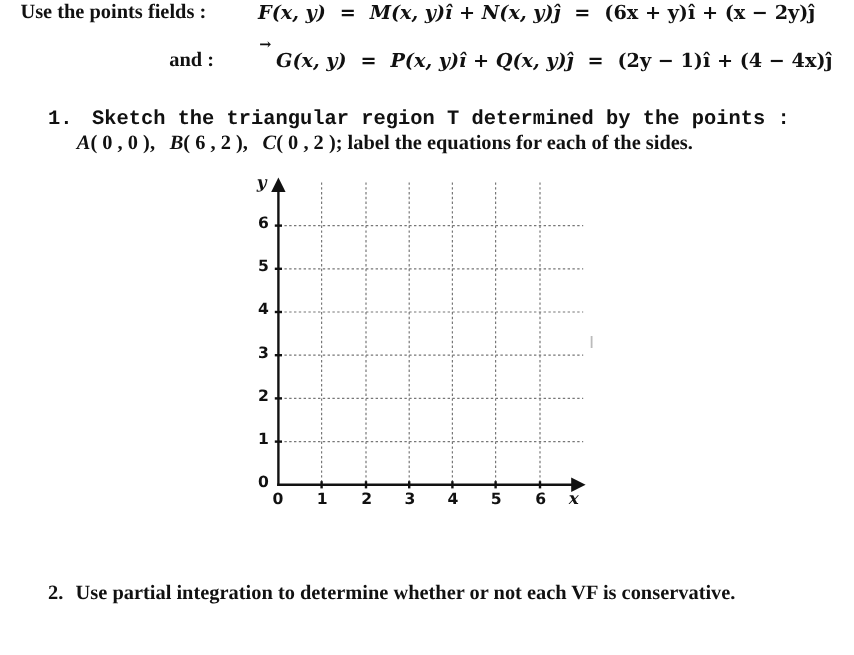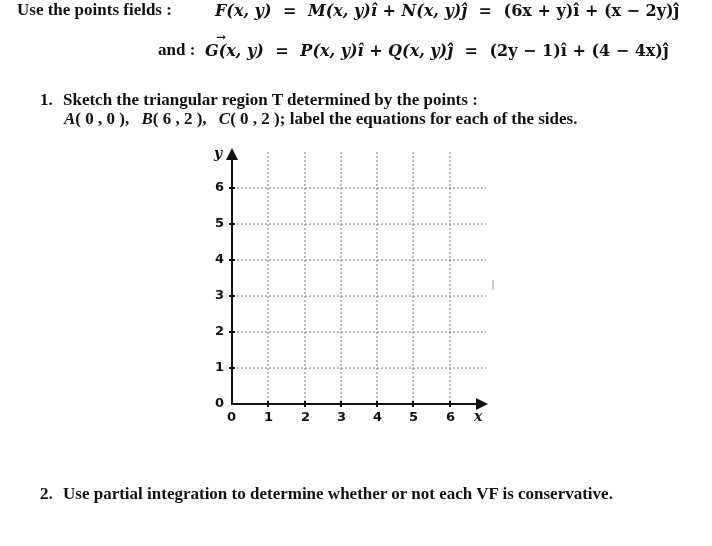--- a/index.html
+++ b/index.html
@@ -17,31 +17,31 @@
 
 <div class="abs lbl" style="left:17px; top:0px;">Use the points fields :</div>
 <div class="abs math" style="left:215px; top:1px;">
   <span><i>F(x, y)</i></span>
   <span style="margin:0 6px;">=</span>
   <i>M(x, y)î + N(x, y)ĵ</i>
   <span style="margin:0 6px;">=</span>
   <span>(6x + y)î + (x − 2y)ĵ</span>
 </div>
 
-<div class="abs lbl" style="left:158px; top:40px;">and :</div>
+<div class="abs lbl" style="left:141px; top:40px;">and :</div>
 <div class="abs" style="left:216px; top:30px; font-size:12px; font-weight:bold;">→</div>
-<div class="abs math" style="left:205px; top:41px;">
+<div class="abs math" style="left:230px; top:41px;">
   <span><i>G(x, y)</i></span>
   <span style="margin:0 6px;">=</span>
   <i>P(x, y)î + Q(x, y)ĵ</i>
   <span style="margin:0 6px;">=</span>
   <span>(2y − 1)î + (4 − 4x)ĵ</span>
 </div>
 
-<div class="abs q" style="left:40px; top:90px;">
+<div class="abs q" style="left:40px; top:90px;font-family:Liberation Mono, monospace;">
   <span>1.</span>
   <span style="margin-left:6px;">Sketch the triangular region  T  determined by the points :</span>
 </div>
 <div class="abs q" style="left:64px; top:109px;">
   <i>A</i><span>( 0 , 0 ),</span>
   <span style="margin-left:8px;"></span><i>B</i><span>( 6 , 2 ),</span>
   <span style="margin-left:8px;"></span><i>C</i><span>( 0 , 2 )</span><span>; label the equations for each of the sides.</span>
 </div>
 
 <svg class="abs" style="left:0; top:0;" width="712" height="546">

